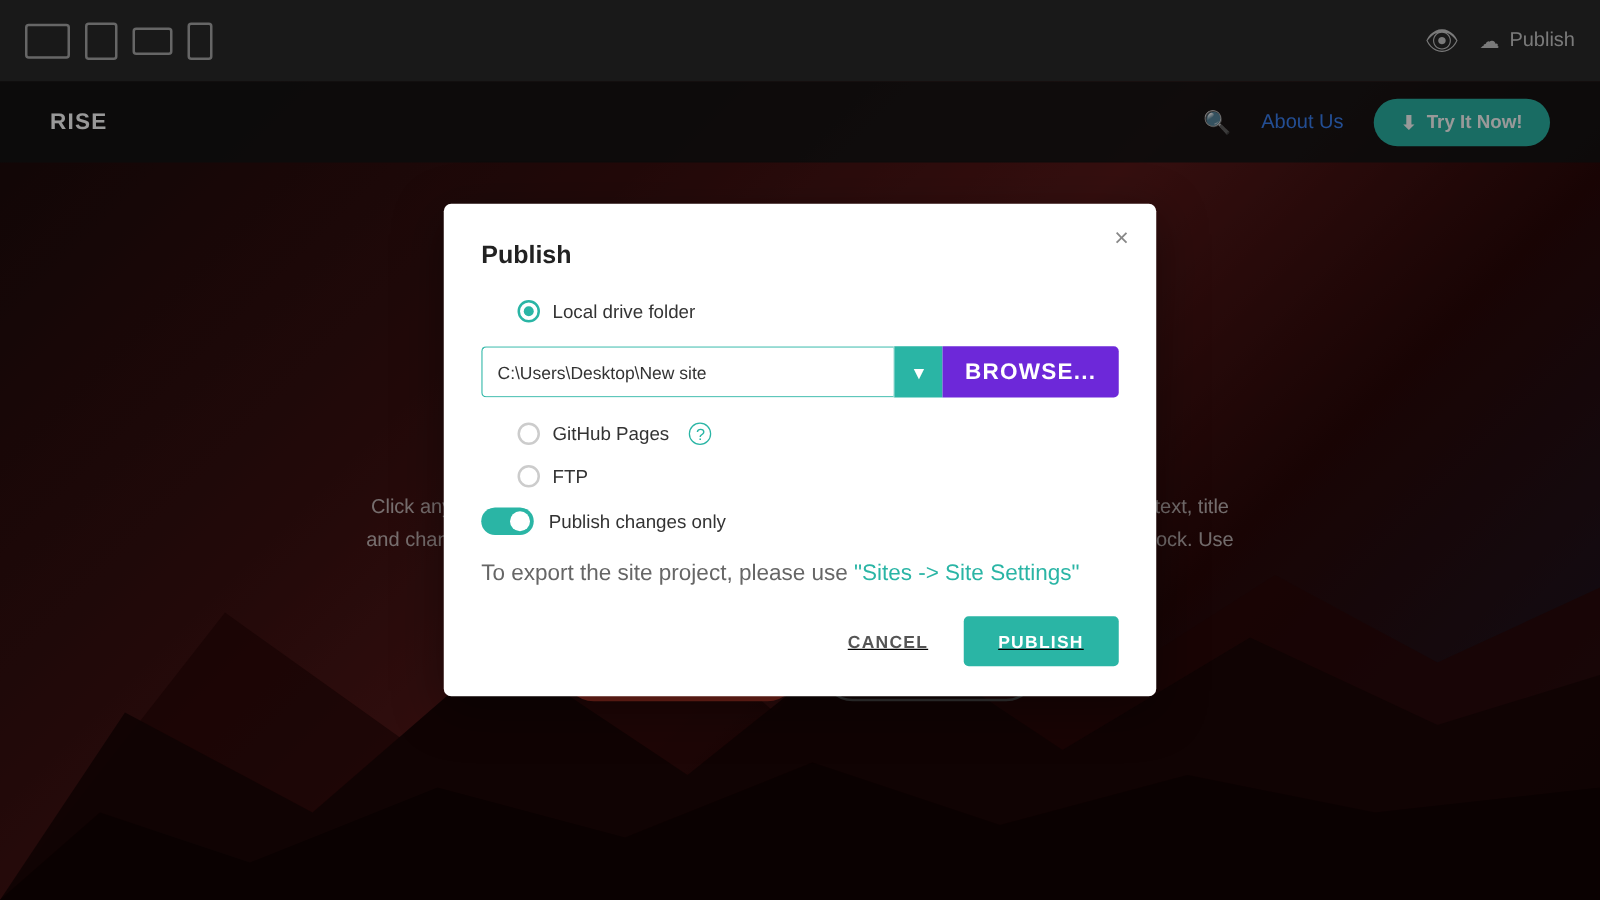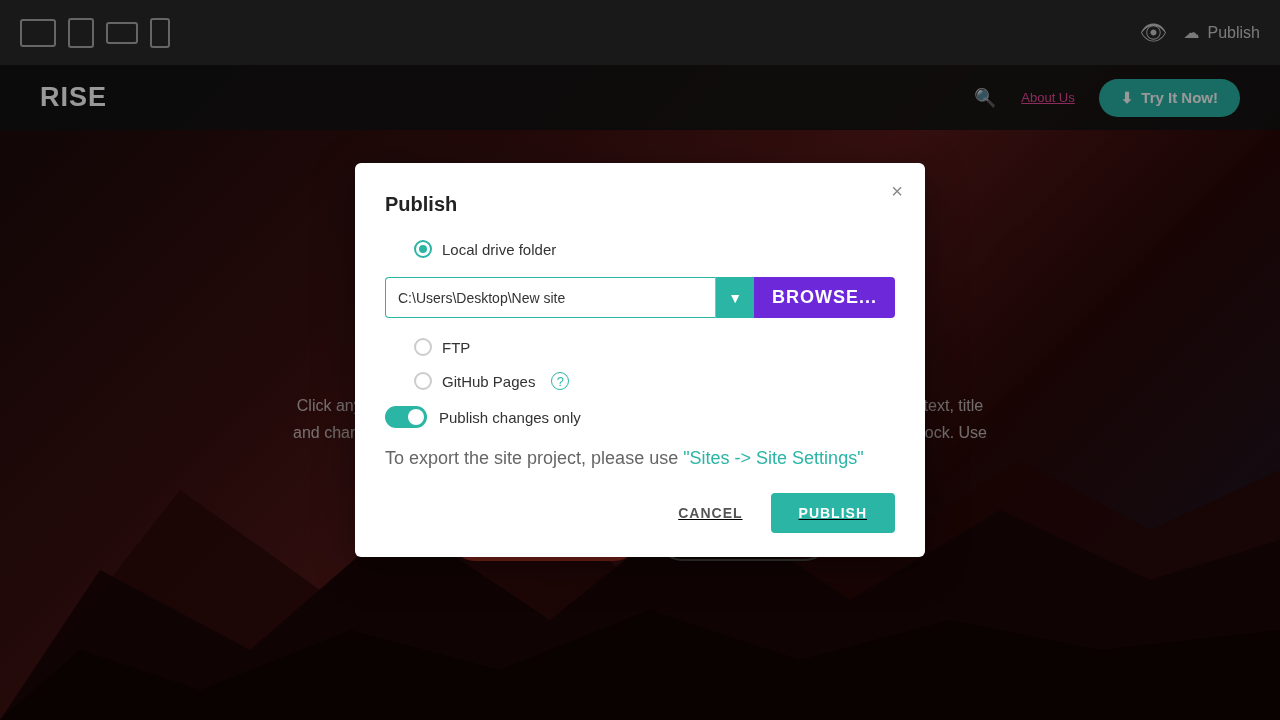--- a/index.html
+++ b/index.html
@@ -95,43 +95,42 @@
       width: 100%;
       height: 65px;
       background: rgba(20,20,20,0.9);
       display: flex;
       align-items: center;
       justify-content: space-between;
       padding: 0 40px;
     }
 
     .preview-nav-brand {
-      font-size: 27px;
+      font-size: 18px;
       font-weight: 700;
       color: #fff;
       letter-spacing: 1px;
     }
 
     .preview-nav-right {
       display: flex;
       align-items: center;
       gap: 24px;
     }
 
     .preview-nav-search {
       color: #ccc;
       font-size: 18px;
       cursor: pointer;
     }
 
     .preview-nav-link {
-      color: #ec4899;
-      font-size: 13px;
-      cursor: pointer;
-      text-decoration: underline;
+      color: #3b82f6;
+      font-size: 16px;
+      cursor: pointer;
     }
 
     .preview-nav-cta {
       background: #2ab5a5;
       color: #fff;
       border: none;
       border-radius: 25px;
       padding: 10px 22px;
       font-size: 15px;
       font-weight: 600;
@@ -496,27 +495,27 @@
     </div>
 
     <div class="path-row">
       <input type="text" class="path-input" value="C:\Users\Desktop\New site" style="">
       <button class="path-dropdown-btn">▼</button>
       <button class="browse-btn">BROWSE...</button>
     </div>
 
     <div class="radio-option">
       <div class="radio-input"></div>
-      <span class="radio-label">FTP</span>
+      <span class="radio-label">GitHub Pages</span>
+      <span class="help-link">?</span>
     </div>
 
     <div class="radio-option">
       <div class="radio-input"></div>
-      <span class="radio-label">GitHub Pages</span>
-      <span class="help-link">?</span>
+      <span class="radio-label">FTP</span>
     </div>
 
     <div class="toggle-row">
       <div class="toggle-switch"></div>
       <span class="toggle-label">Publish changes only</span>
     </div>
 
     <div class="export-note">
       <span>To export the site project, please use </span>
       <span class="export-link">"Sites -&gt; Site Settings"</span>

